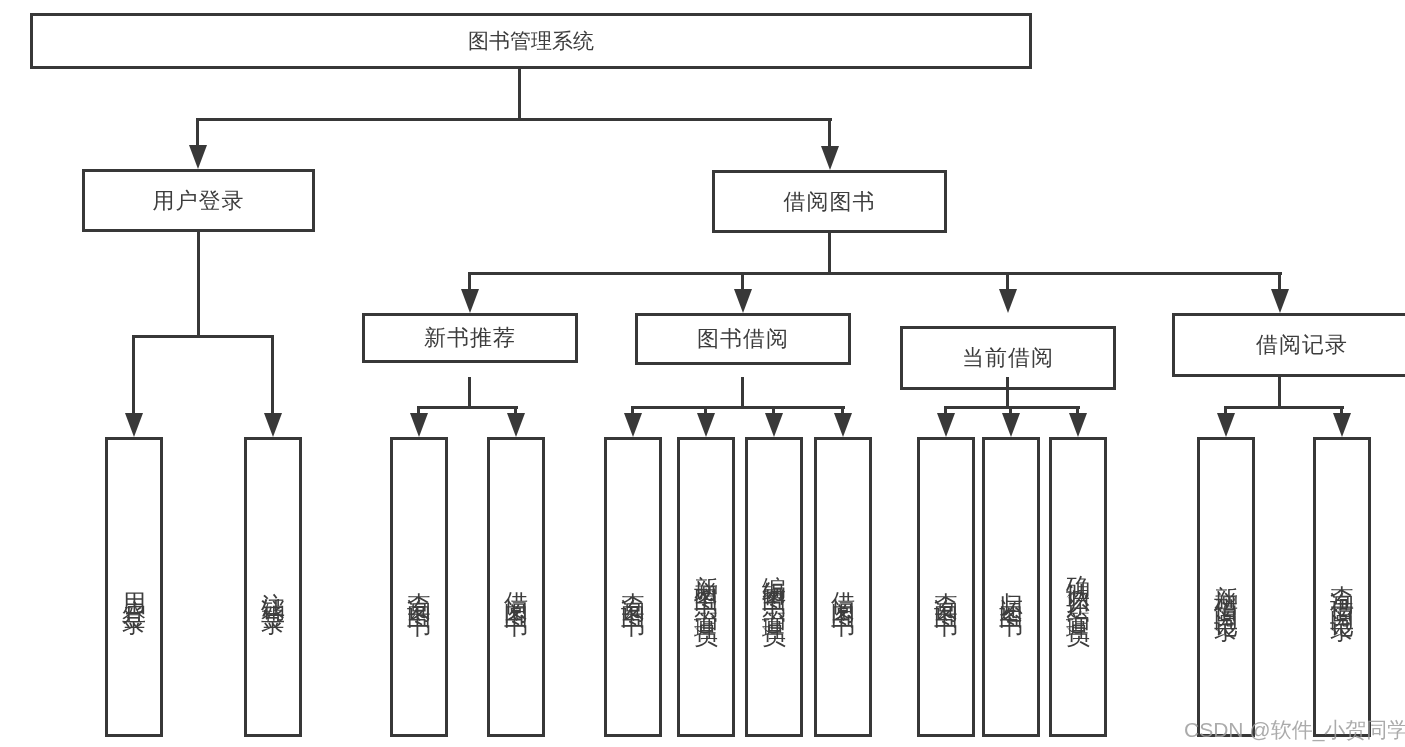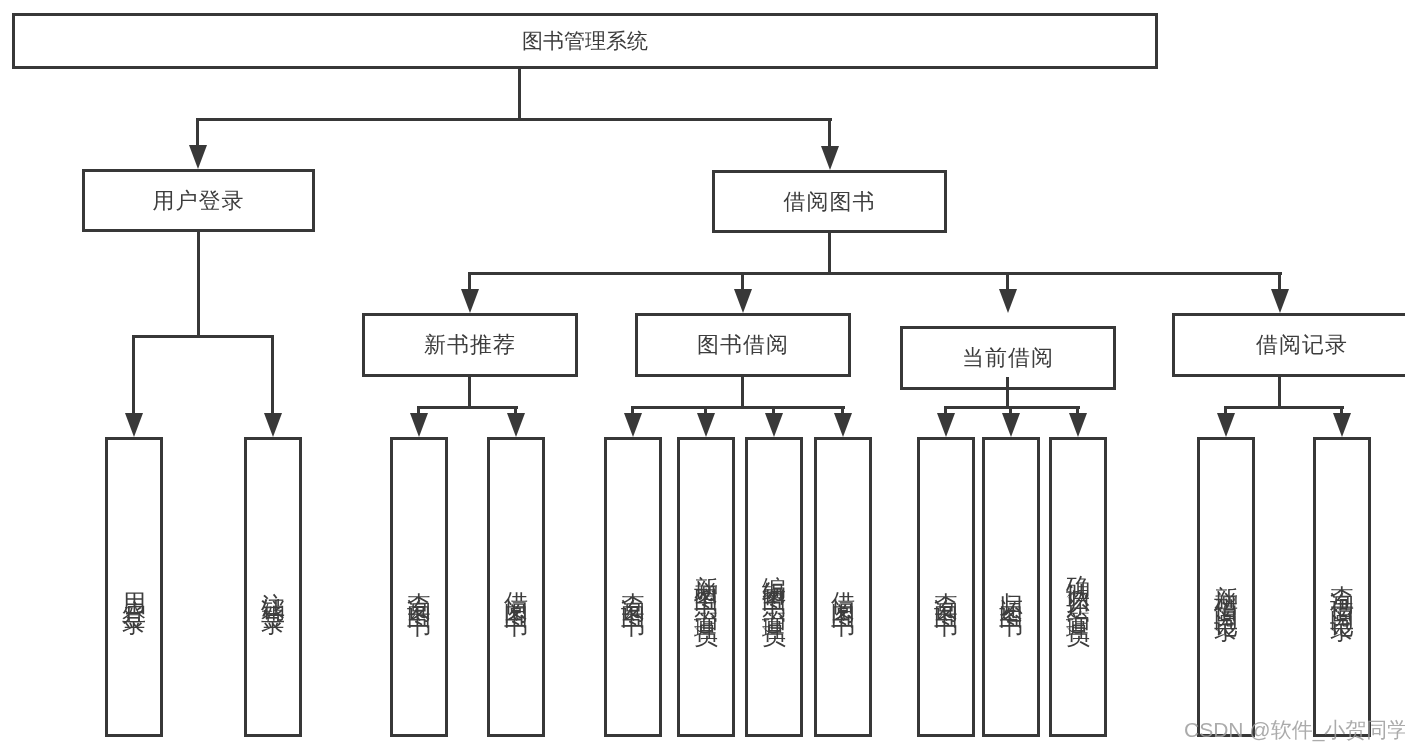--- a/index.html
+++ b/index.html
@@ -30,21 +30,21 @@
   .watermark{
     position:absolute;left:1184px;top:716px;z-index:5;
     font-size:21px;color:#9d9d9d;opacity:.85;white-space:nowrap;
   }
 </style>
 </head>
 <body>
 
 <div class="stage">
 
-  <div class="box rootbox" style="left:12px;top:13px;width:1146px;height:56px">
+  <div class="box rootbox" style="left:30px;top:13px;width:1002px;height:56px">
     <span>图书管理系统</span>
   </div>
 
   <div class="vline" style="left:518px;top:69px;height:52px"></div>
   <div class="hline" style="left:196px;top:118px;width:636px"></div>
   <div class="vline" style="left:196px;top:119px;height:30px"></div>
   <div class="arrow" style="left:189px;top:145px"></div>
   <div class="vline" style="left:828px;top:119px;height:31px"></div>
   <div class="arrow" style="left:821px;top:146px"></div>
 
@@ -66,24 +66,24 @@
   <div class="hline" style="left:468px;top:272px;width:814px"></div>
   <div class="vline" style="left:468px;top:273px;height:21px"></div>
   <div class="arrow" style="left:461px;top:289px"></div>
   <div class="vline" style="left:741px;top:273px;height:21px"></div>
   <div class="arrow" style="left:734px;top:289px"></div>
   <div class="vline" style="left:1006px;top:273px;height:21px"></div>
   <div class="arrow" style="left:999px;top:289px"></div>
   <div class="vline" style="left:1278px;top:273px;height:21px"></div>
   <div class="arrow" style="left:1271px;top:289px"></div>
 
-  <div class="box hbox" style="left:362px;top:313px;width:216px;height:64px">
+  <div class="box hbox" style="left:362px;top:313px;width:216px;height:50px">
     <span>新书推荐</span>
   </div>
-  <div class="box hbox" style="left:635px;top:313px;width:216px;height:64px">
+  <div class="box hbox" style="left:635px;top:313px;width:216px;height:52px">
     <span>图书借阅</span>
   </div>
   <div class="box hbox" style="left:900px;top:326px;width:216px;height:64px">
     <span>当前借阅</span>
   </div>
   <div class="box hbox" style="left:1172px;top:313px;width:260px;height:64px">
     <span>借阅记录</span>
   </div>
 
   <div class="vline" style="left:468px;top:377px;height:31px"></div>

